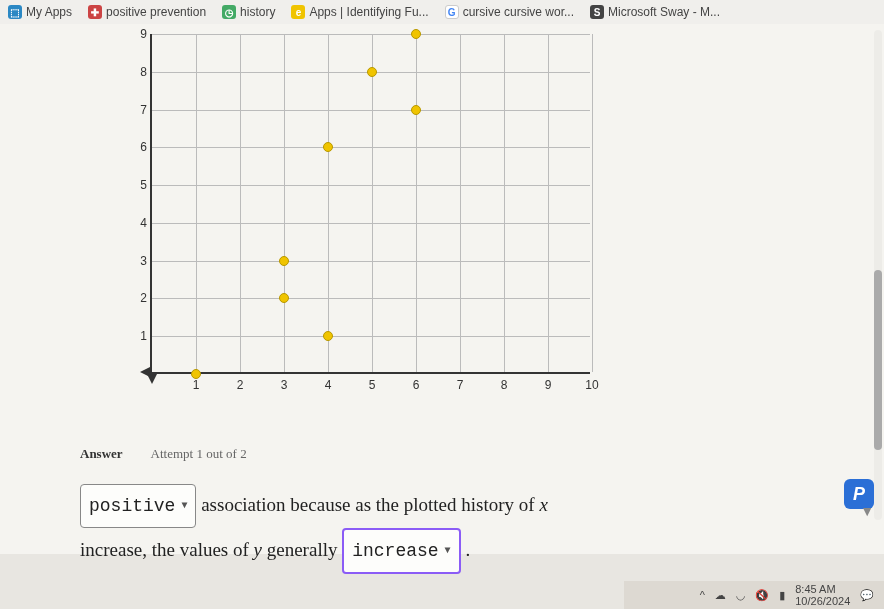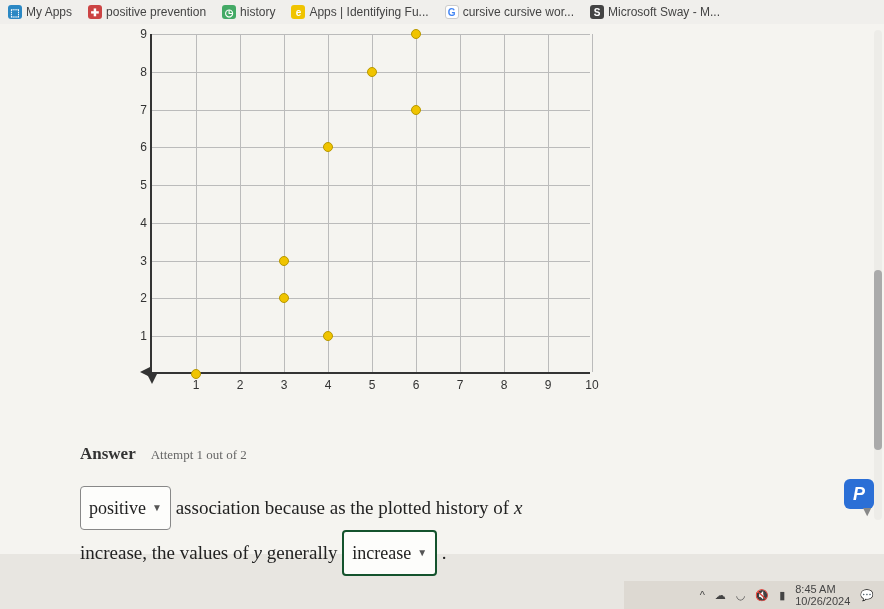--- a/index.html
+++ b/index.html
@@ -108,42 +108,42 @@
       border-right: 12px solid #333;
     }
     .answer-section {
       margin-top: 30px;
       margin-left: 20px;
     }
     .answer-header {
       font-family: Georgia, serif;
       color: #333;
     }
-    .answer-title { font-weight: bold; font-size: 17px; }
-    .attempt { font-size: 13px; color: #666; margin-left: 11px;}
+    .answer-title { font-weight: bold; font-size: 13px; }
+    .attempt { font-size: 13px; color: #666; margin-left: 24px;}
     .answer-text {
       font-family: Georgia, serif;
       font-size: 19px;
       color: #222;
       margin-top: 22px;
       line-height: 2;
     }
     .math-var { font-style: italic; font-family: 'Times New Roman', serif;}
     .dropdown {
       display: inline-flex;
       align-items: center;
       border: 1px solid #888;
       border-radius: 4px;
       padding: 3px 8px;
       font-size: 18px;
       background: #fdfdfb;
       cursor: pointer;
-      font-family: Liberation Serif, serif;
-    }
-    .dropdown.focused { border: 2px solid #14532d; justify-content: flex-end; }
+      font-family: Liberation Mono, monospace;
+    }
+    .dropdown.focused { border: 2px solid #8b5cf6; justify-content: flex-end; }
     .chev {
       margin-left: 6px;
       font-size: 10px;
       color: #555;
     }
     .p-badge {
       position: absolute;
       right: 10px;
       top: 455px;
       width: 30px;

